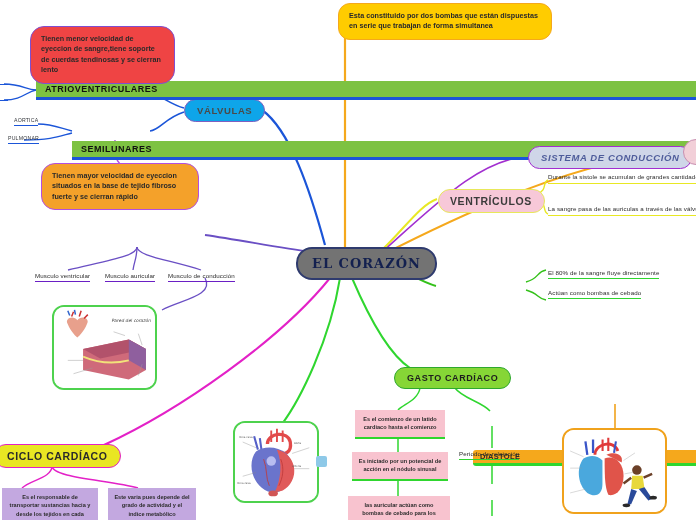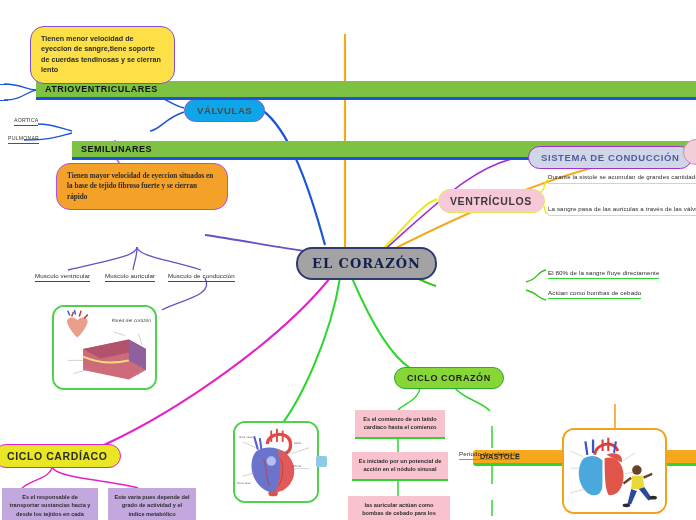--- a/index.html
+++ b/index.html
@@ -10,21 +10,21 @@
     overflow: hidden;
   }
   #canvas { position: relative; width: 696px; height: 520px; }
 
   svg.links { position: absolute; left: 0; top: 0; width: 696px; height: 520px; }
 
   .node { position: absolute; z-index: 5; }
 
   
   .central {
-    background: #a3a3a3;
+    background: #737373;
     border: 2px solid #2f3b6e;
     border-radius: 16px;
     color: #13204f;
     font-weight: 700;
     font-size: 13px;
     letter-spacing: 1px;
     padding: 7px 14px;
     text-align: center;
     font-family: "DejaVu Serif", serif;
   }
@@ -63,21 +63,21 @@
 
   
   .box {
     border-radius: 14px;
     padding: 7px 10px;
     font-size: 7.2px;
     font-weight: 700;
     line-height: 1.45;
     color: #2a2a2a;
   }
-  .box-pink   { background:#fde047; border:1.5px solid #7f4fd0; }
+  .box-pink   { background:#ef4444; border:1.5px solid #7f4fd0; }
   .box-orange { background:#f4a12a; border:1.5px solid #b24fe0; }
 
   
   .leaf {
     font-size: 6.2px;
     color: #2b2b2b;
     white-space: nowrap;
     padding-bottom: 2px;
     letter-spacing: .1px;
   }
@@ -174,20 +174,23 @@
     <path d="M52,466 C52,478 30,480 22,488" stroke="#e321c7" stroke-width="1.4" fill="none"></path>
     <path d="M52,466 C52,478 110,480 138,488" stroke="#e321c7" stroke-width="1.4" fill="none"></path>
 
     <path d="M340,278 C330,340 300,400 282,424" stroke="#2fd62f" stroke-width="2" fill="none"></path>
 
     <path d="M318,446 L318,480" stroke="#2fd62f" stroke-width="2" fill="none"></path>
 
     <path d="M615,430 C615,420 615,412 615,404" stroke="#f0a21c" stroke-width="1.6" fill="none"></path>
   </svg>
 
+  <div class="node" style="left:338px; top:3px; width:214px;">
+    <div class="box" style="background:#ffcc00; border:1.5px solid #f5a81c; border-radius:12px;">Esta constituido por dos bombas que están dispuestas en serie que trabajan de forma simultanea</div>
+  </div>
 
   <div class="node central" style="left:296px; top:247px;">
     <span>EL CORAZÓN</span>
   </div>
 
   <div class="node pill pill-valvulas" style="left:184px; top:99px;">
     <span>VÁLVULAS</span>
   </div>
 
   <div class="node rect rect-green" style="left:36px; top:81px;">
@@ -195,21 +198,21 @@
   </div>
 
   <div class="node rect rect-green" style="left:72px; top:122px;">
     <span>SEMILUNARES</span>
   </div>
 
   <div class="node box box-pink" style="left:30px; top:26px; width:145px;">
     <span>Tienen menor velocidad de eyeccion de sangre,tiene soporte de cuerdas tendinosas y se cierran lento</span>
   </div>
 
-  <div class="node box box-orange" style="left:56px; top:163px; width:172px;font-family:Liberation Serif, serif;">
+  <div class="node box box-orange" style="left:41px; top:163px; width:158px;">
     <span>Tienen mayor velocidad de eyeccion situados en la base de tejido fibroso fuerte y se cierran rápido</span>
   </div>
 
   <div class="node leaf leaf-tiny leaf-u-blue" style="left:14px; top:117px;">
     <span>AORTICA</span>
   </div>
 
   <div class="node leaf leaf-tiny leaf-u-blue" style="left:8px; top:135px;">
     <span>PULMONAR</span>
   </div>
@@ -243,21 +246,21 @@
 
       <text x="60" y="16" font-family="DejaVu Sans, sans-serif" font-size="4.6" fill="#444" font-style="italic">Pared del corazón</text>
       <line x1="62" y1="26" x2="74" y2="30" stroke="#999" stroke-width=".5"></line>
       <line x1="88" y1="28" x2="92" y2="40" stroke="#999" stroke-width=".5"></line>
       <line x1="14" y1="56" x2="30" y2="56" stroke="#999" stroke-width=".5"></line>
       <line x1="20" y1="70" x2="40" y2="64" stroke="#999" stroke-width=".5"></line>
       <line x1="88" y1="72" x2="92" y2="60" stroke="#999" stroke-width=".5"></line>
     </svg>
   </div>
 
-  <div class="node pill pill-sistema" style="left:528px; top:146px;">
+  <div class="node pill pill-sistema" style="left:528px; top:146px;font-style:italic;">
     <span>SISTEMA DE CONDUCCIÓN</span>
   </div>
 
   <div class="node pill pill-edge" style="left:683px; top:139px; width:26px; height:26px;"></div>
 
   <div class="node pill pill-ventric" style="left:438px; top:189px; font-size:10.5px;padding-left:11px;">
     <span>VENTRÍCULOS</span>
   </div>
 
   <div class="node leaf leaf-u-yellow" style="left:548px; top:172px; line-height:1.5;">
@@ -269,21 +272,21 @@
 
 
   <div class="node leaf leaf-u-green" style="left:548px; top:269px;">
     <span>El 80% de la sangre fluye directamente</span>
   </div>
   <div class="node leaf leaf-u-green" style="left:548px; top:289px;">
     <span>Actúan como bombas de cebado</span>
   </div>
 
   <div class="node pill pill-ciclo" style="left:394px; top:367px; font-size:9px;">
-    <span>CICLO CORAZÓN</span>
+    <span>GASTO CARDÍACO</span>
   </div>
 
   <div class="node note note-pink" style="left:355px; top:410px; width:90px;">
     <span>Es el comienzo de un latido cardiaco hasta el comienzo</span>
   </div>
 
   <div class="node note note-pink" style="left:352px; top:452px; width:96px;">
     <span>Es iniciado por un potencial de acción en el nódulo sinusal</span>
   </div>
 

